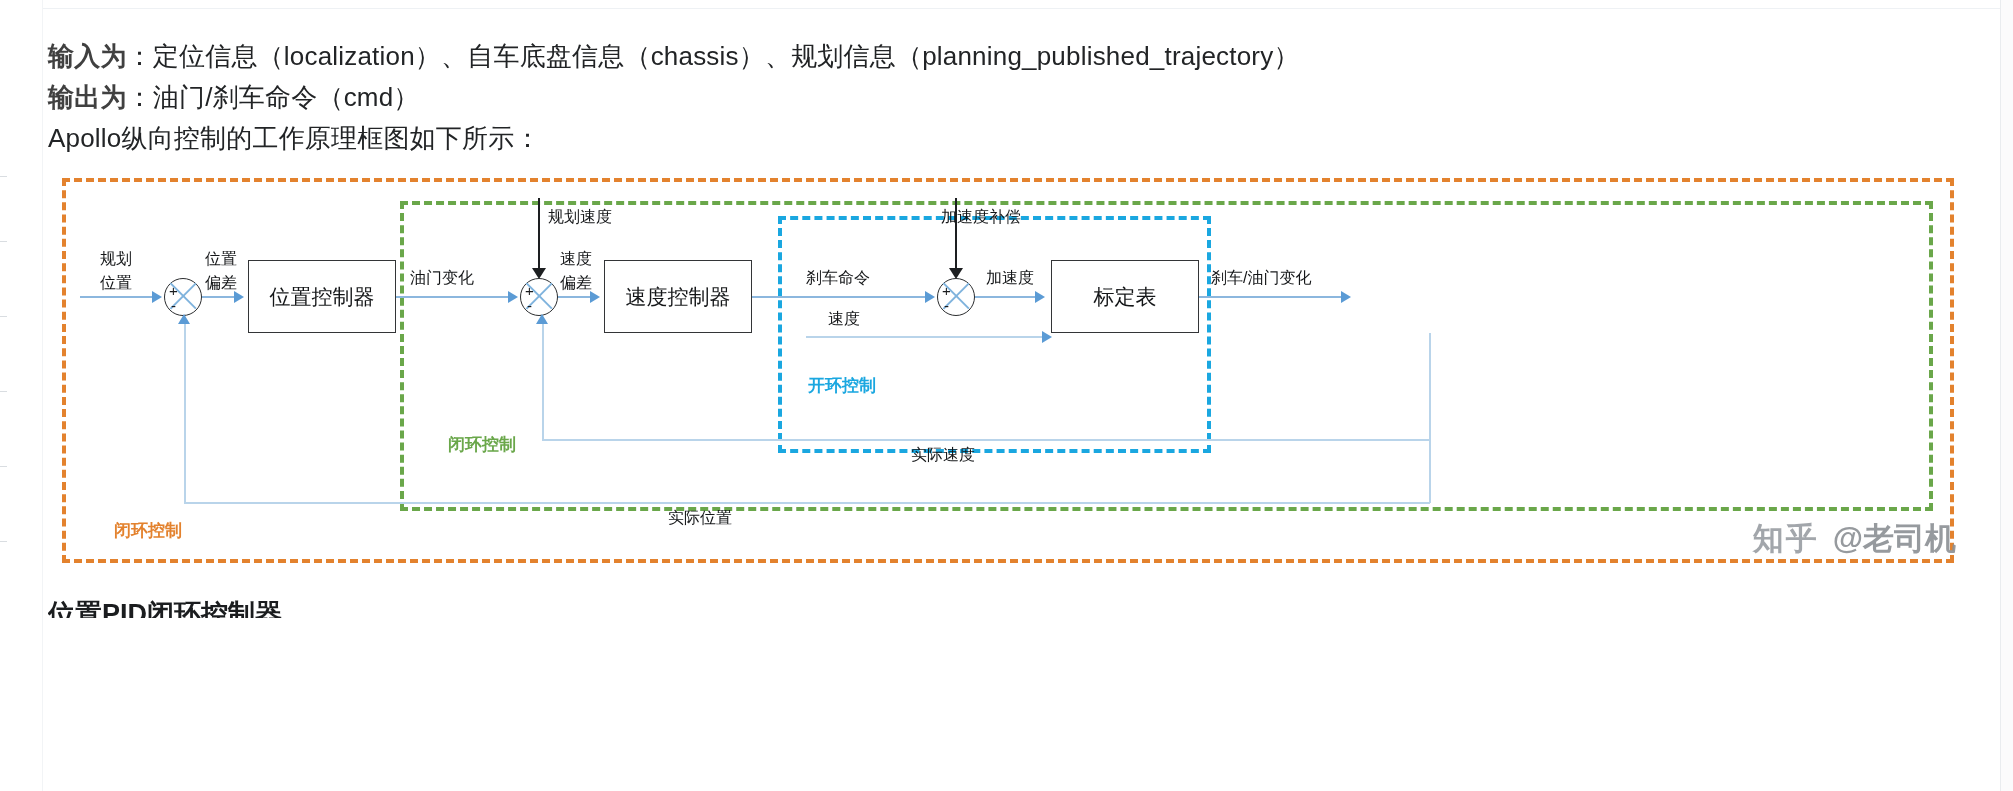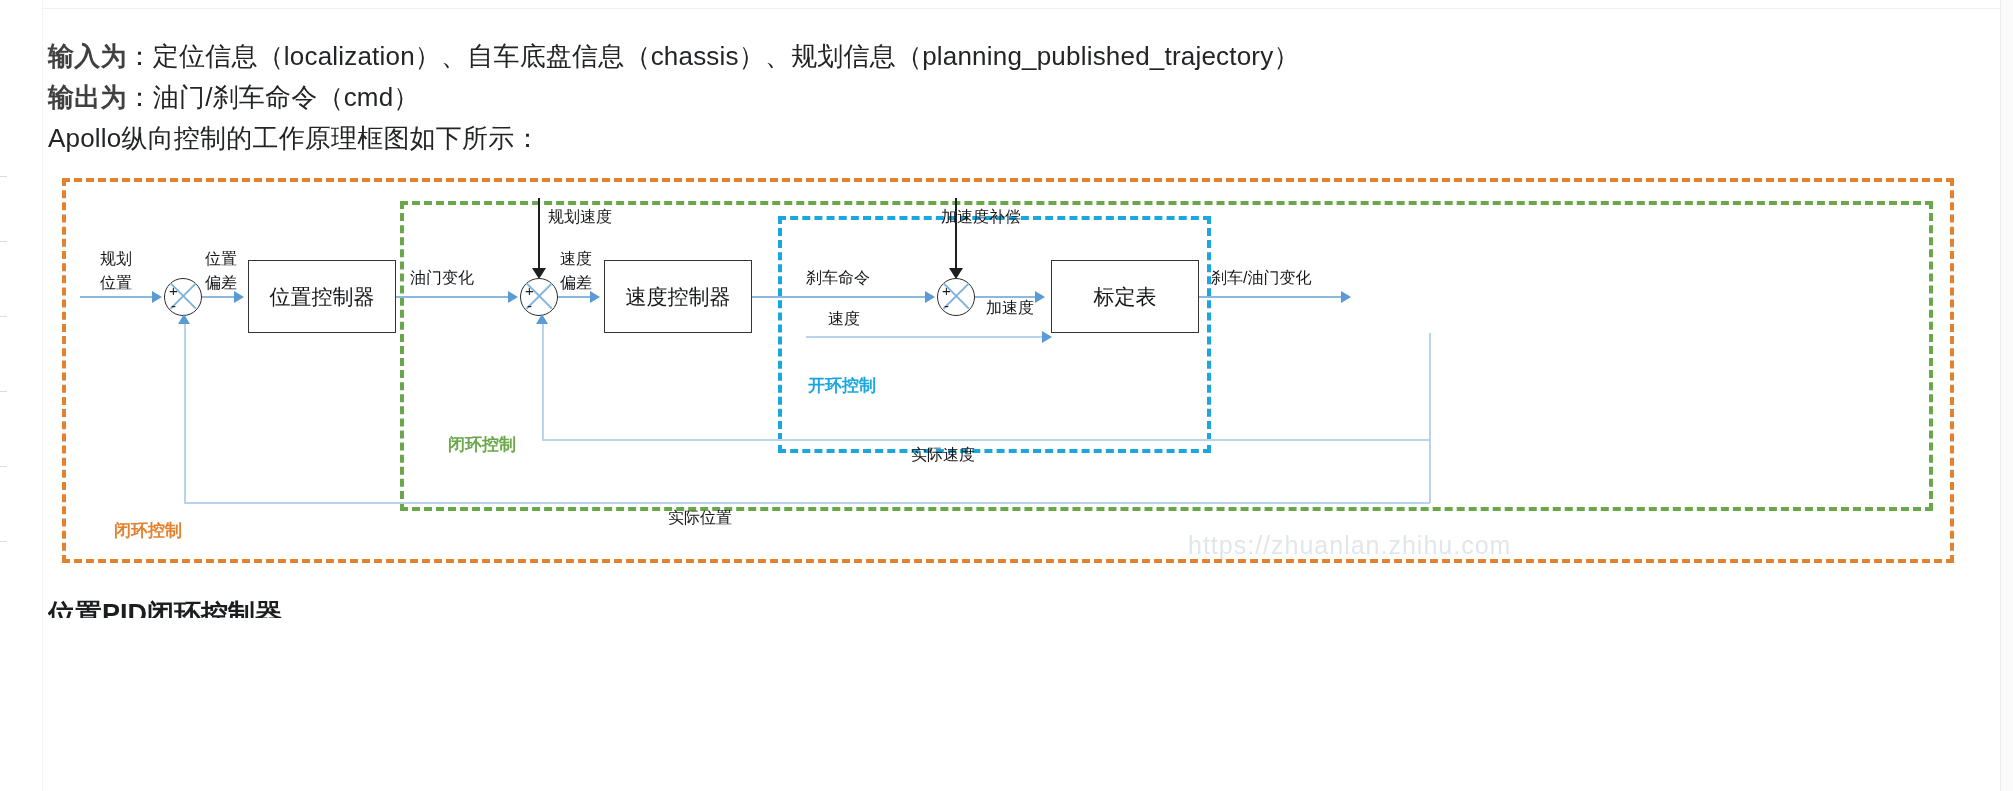--- a/index.html
+++ b/index.html
@@ -333,39 +333,42 @@
     <div class="arrow-d-dark" style="left:901px; top:100px;"></div>
     <div class="sig" style="left:893px; top:36px;">加速度补偿</div>
 
     <div class="sum sum3">
       <span class="sum-sign" style="left:4px; top:4px;">+</span>
       <span class="sum-sign" style="left:6px; top:19px;">-</span>
     </div>
 
     <div class="ln ln-h" style="left:927px; top:128px; width:62px;"></div>
     <div class="arrow-r" style="left:987px; top:123px;"></div>
-    <div class="sig" style="left:938px; top:97px;margin-top:30px;">加速度</div>
+    <div class="sig" style="left:938px; top:97px;">加速度</div>
 
     <div class="block blk-cal-table">标定表</div>
 
     <div class="ln ln-h" style="left:1151px; top:128px; width:146px;"></div>
     <div class="arrow-r" style="left:1293px; top:123px;"></div>
     <div class="sig" style="left:1163px; top:97px;">刹车/油门变化</div>
 
 
     <div class="ln ln-v ln-pale" style="left:1381px; top:165px; height:107px;"></div>
     <div class="ln ln-h ln-pale" style="left:494px;  top:271px; width:889px;"></div>
     <div class="ln ln-v ln-pale" style="left:494px;  top:150px; height:122px;"></div>
     <div class="arrow-u" style="left:488px; top:146px;"></div>
     <div class="sig" style="left:863px; top:274px;">实际速度</div>
 
     <div class="ln ln-v ln-pale" style="left:1381px; top:271px; height:64px;"></div>
     <div class="ln ln-h ln-pale" style="left:136px;  top:334px; width:1246px;"></div>
     <div class="ln ln-v ln-pale" style="left:136px;  top:150px; height:185px;"></div>
     <div class="arrow-u" style="left:130px; top:146px;"></div>
     <div class="sig" style="left:620px; top:337px;">实际位置</div>
 
-    <div class="wm-url">https://zhuanlan.zhihu.com</div>
+    <div class="wm-zhihu">
+      <span class="wm-logo">知乎</span>
+      <span class="wm-handle">@老司机</span>
+    </div>
   </div>
 
   <div class="bottom-heading">位置PID闭环控制器</div>
 
 </div>
 
 </body></html>

